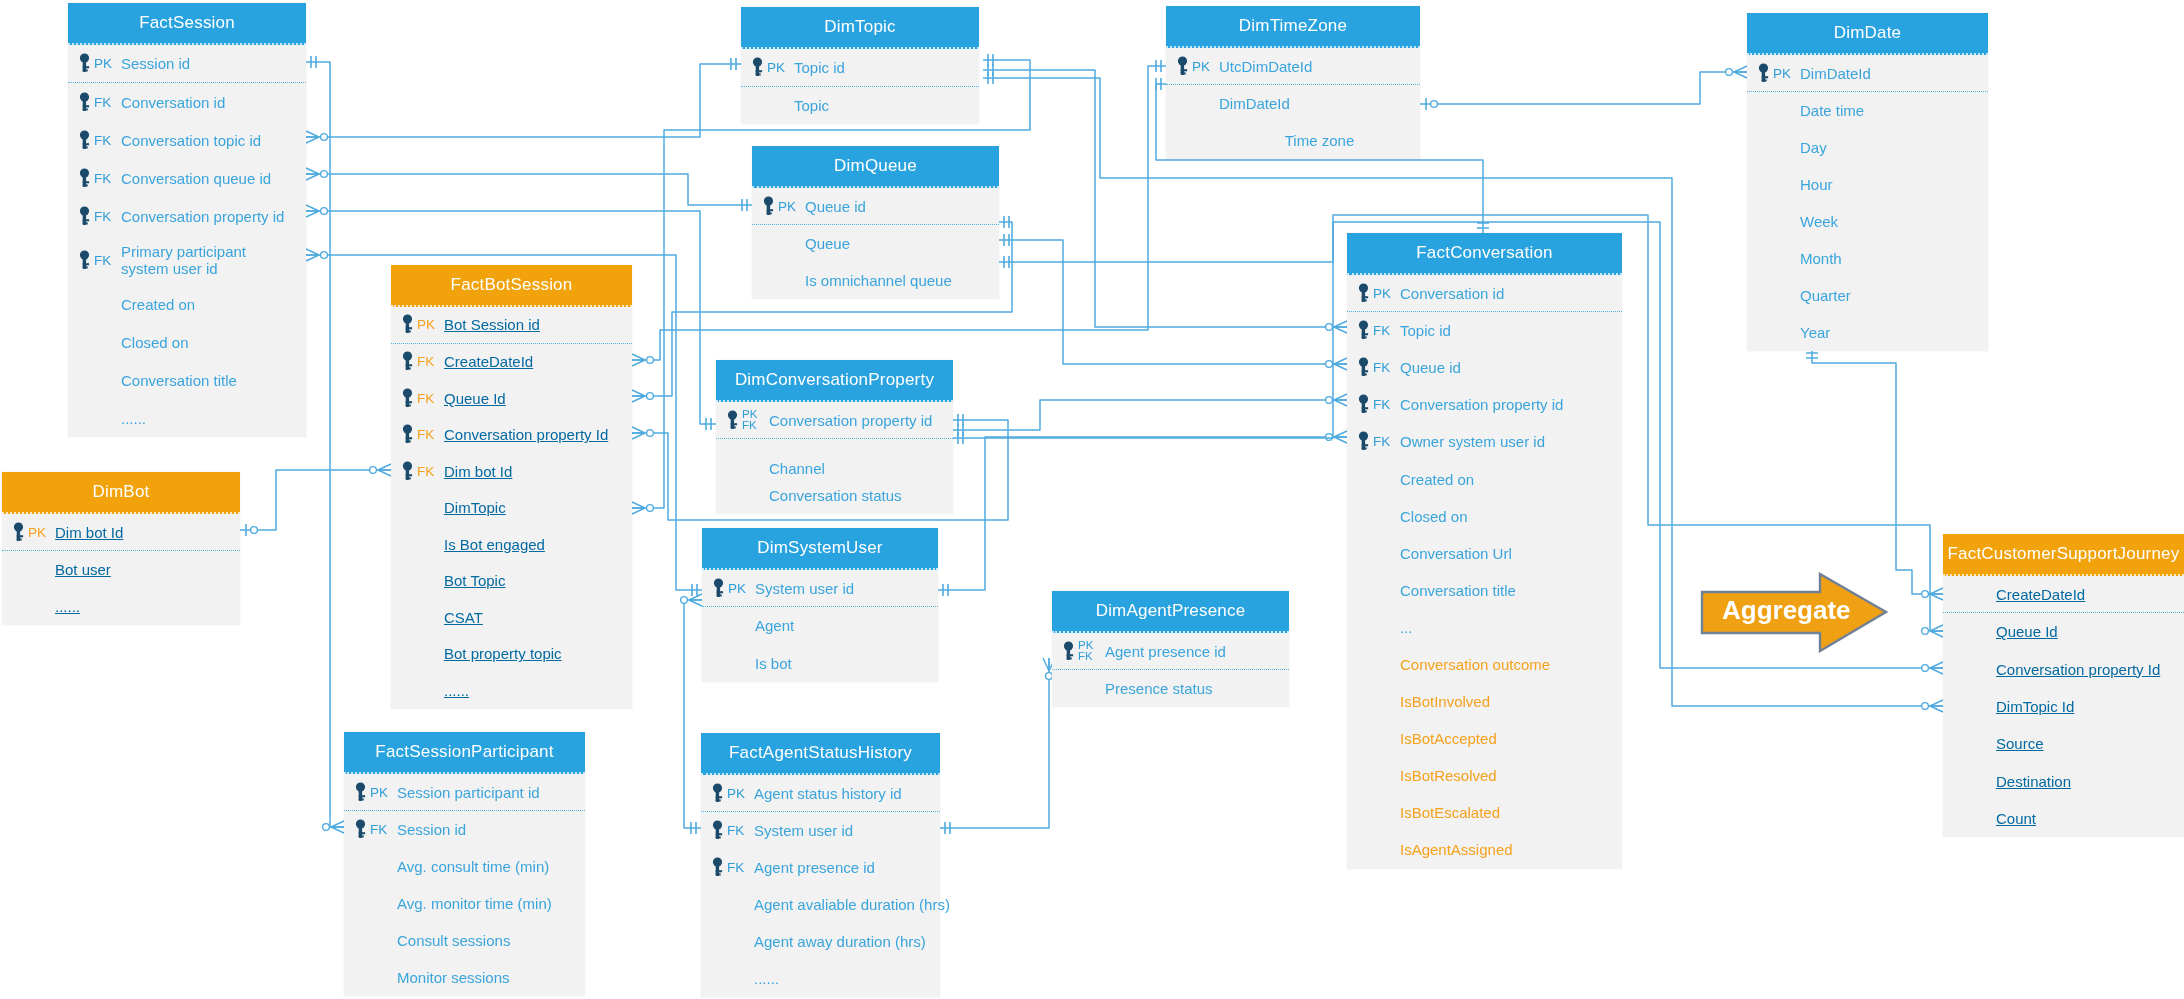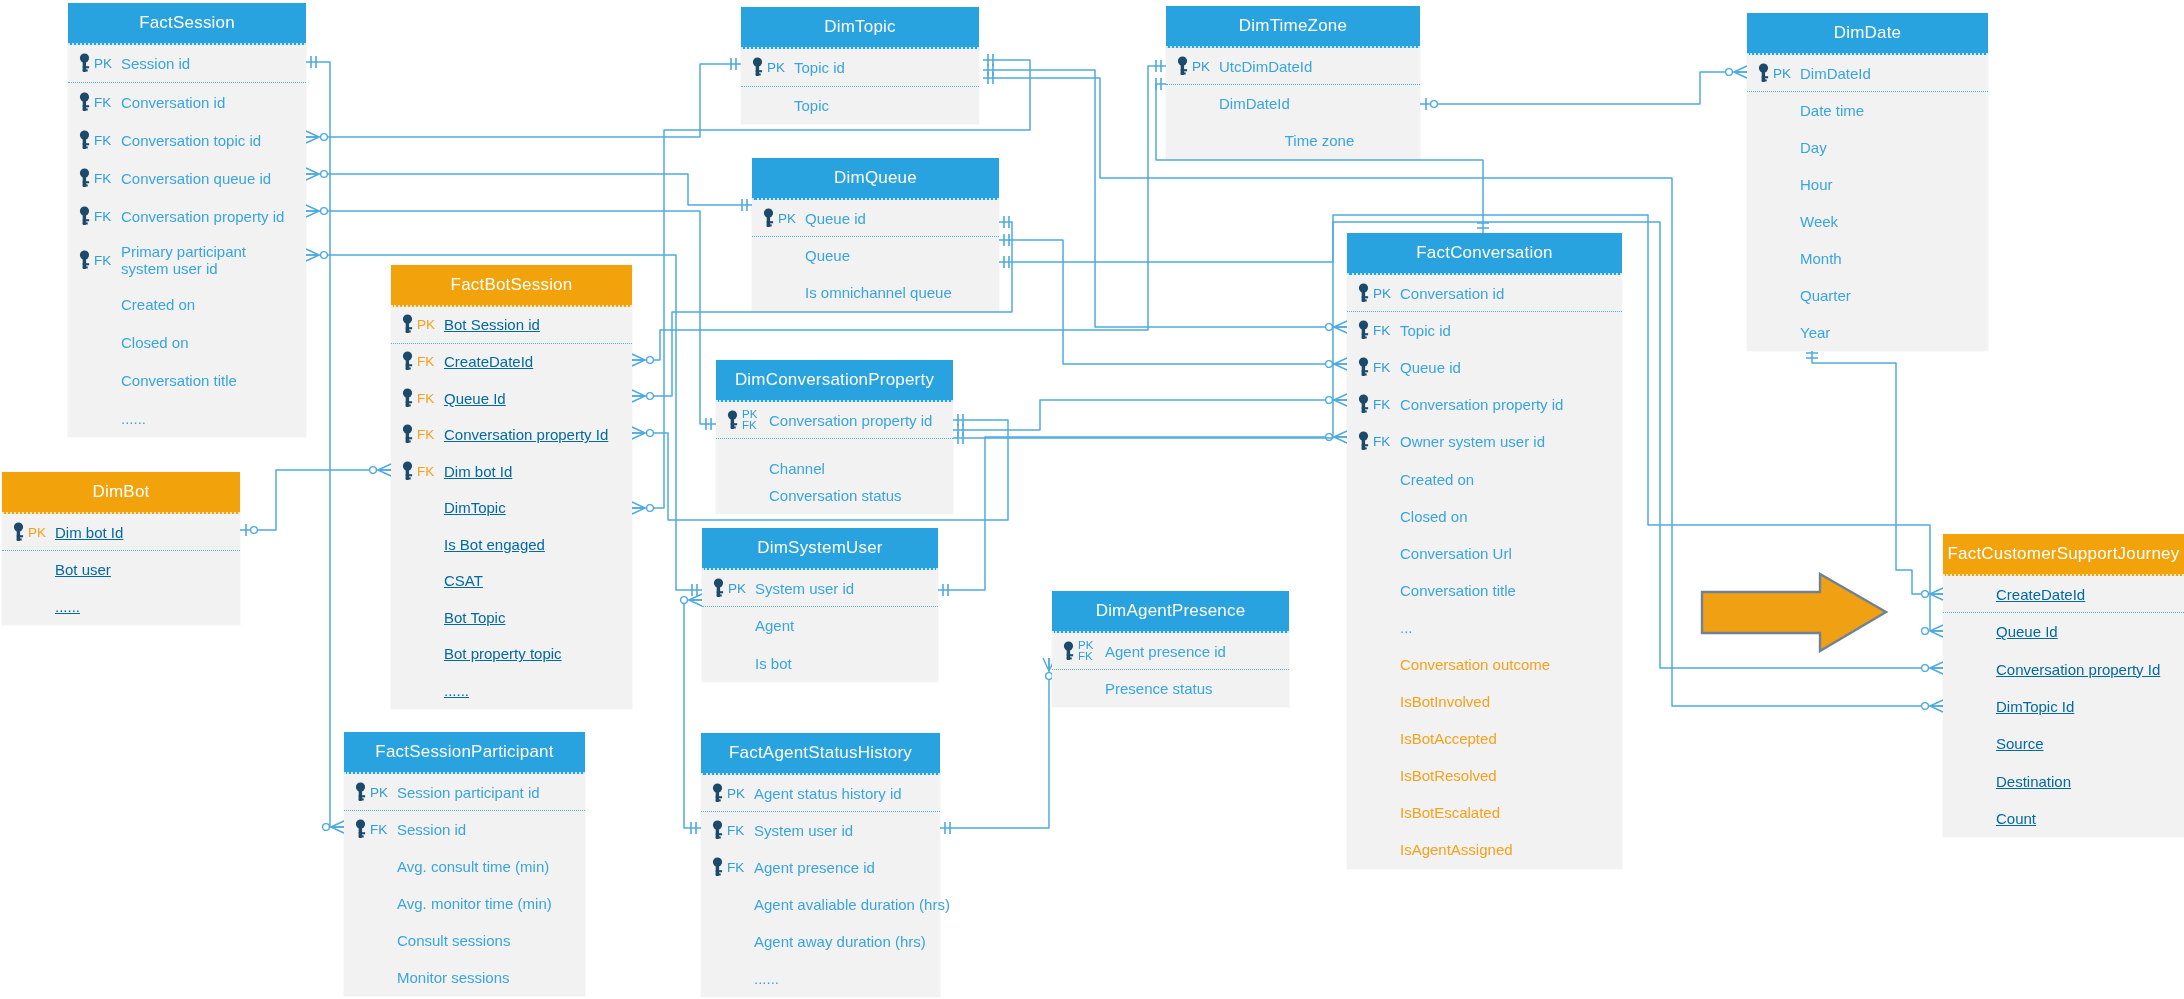--- a/index.html
+++ b/index.html
@@ -113,20 +113,21 @@
         <path d="M1420,104 L1700,104 L1700,72 L1747,72" marker-start="url(#m-onec)" marker-end="url(#m-many)">
           <title>DimTimeZone.DimDateId → DimDate.DimDateId (one-to-many)</title>
         </path>
       </g>
   </svg>
 
   <div id="aggregate" style="left: 1700px; top: 572px;">
     <svg width="190" height="81">
       <polygon points="2,20 120,20 120,2 186,40 120,79 120,61 2,61" fill="#f0a113" stroke="#708196" stroke-width="2.4"></polygon>
     </svg>
+    <span>Aggregate</span>
   </div>
 
 <div class="tbl scheme-blue" style="left: 68px; top: 3px; width: 238px;">
       <div class="hdr">FactSession</div>
     <div class="row pk-sep" style="height: 38px;">
         <div class="keybox">
           <svg class="keyicon" width="13" height="21" viewBox="0 0 13 21">
             <g fill="#1b4a6b">
               <circle cx="6.5" cy="5" r="4.6"></circle>
               <rect x="4.7" y="8" width="3.4" height="11" rx="1.2"></rect>
@@ -239,21 +240,21 @@
           </svg>
           <span class="keylabel">PK</span>
         </div>
         <span class="fname">Topic id</span>
       </div>
       <div class="row" style="height: 37.5px;">
         <div class="keybox"></div>
         <span class="fname">Topic</span>
       </div>
     </div>
-    <div class="tbl scheme-blue" style="left: 752px; top: 146px; width: 247px; margin-top: 12px;">
+    <div class="tbl scheme-blue" style="left: 752px; top: 146px; width: 247px;">
       <div class="hdr">DimQueue</div>
     <div class="row pk-sep" style="height: 37px;">
         <div class="keybox">
           <svg class="keyicon" width="13" height="21" viewBox="0 0 13 21">
             <g fill="#1b4a6b">
               <circle cx="6.5" cy="5" r="4.6"></circle>
               <rect x="4.7" y="8" width="3.4" height="11" rx="1.2"></rect>
               <rect x="4.7" y="13.2" width="6.4" height="2.1"></rect>
               <rect x="4.7" y="16.4" width="5" height="2.1"></rect>
             </g>
@@ -416,25 +417,25 @@
       <div class="row" style="height: 36.5px;">
         <div class="keybox"></div>
         <span class="fname">DimTopic</span>
       </div>
       <div class="row" style="height: 36.5px;">
         <div class="keybox"></div>
         <span class="fname">Is Bot engaged</span>
       </div>
       <div class="row" style="height: 36.5px;">
         <div class="keybox"></div>
+        <span class="fname">Bot Topic</span>
+      </div>
+      <div class="row" style="height: 36.5px;">
+        <div class="keybox"></div>
         <span class="fname">CSAT</span>
-      </div>
-      <div class="row" style="height: 36.5px;">
-        <div class="keybox"></div>
-        <span class="fname">Bot Topic</span>
       </div>
       <div class="row" style="height: 36.5px;">
         <div class="keybox"></div>
         <span class="fname">Bot property topic</span>
       </div>
       <div class="row" style="height: 36.5px;">
         <div class="keybox"></div>
         <span class="fname">......</span>
       </div>
     </div>

